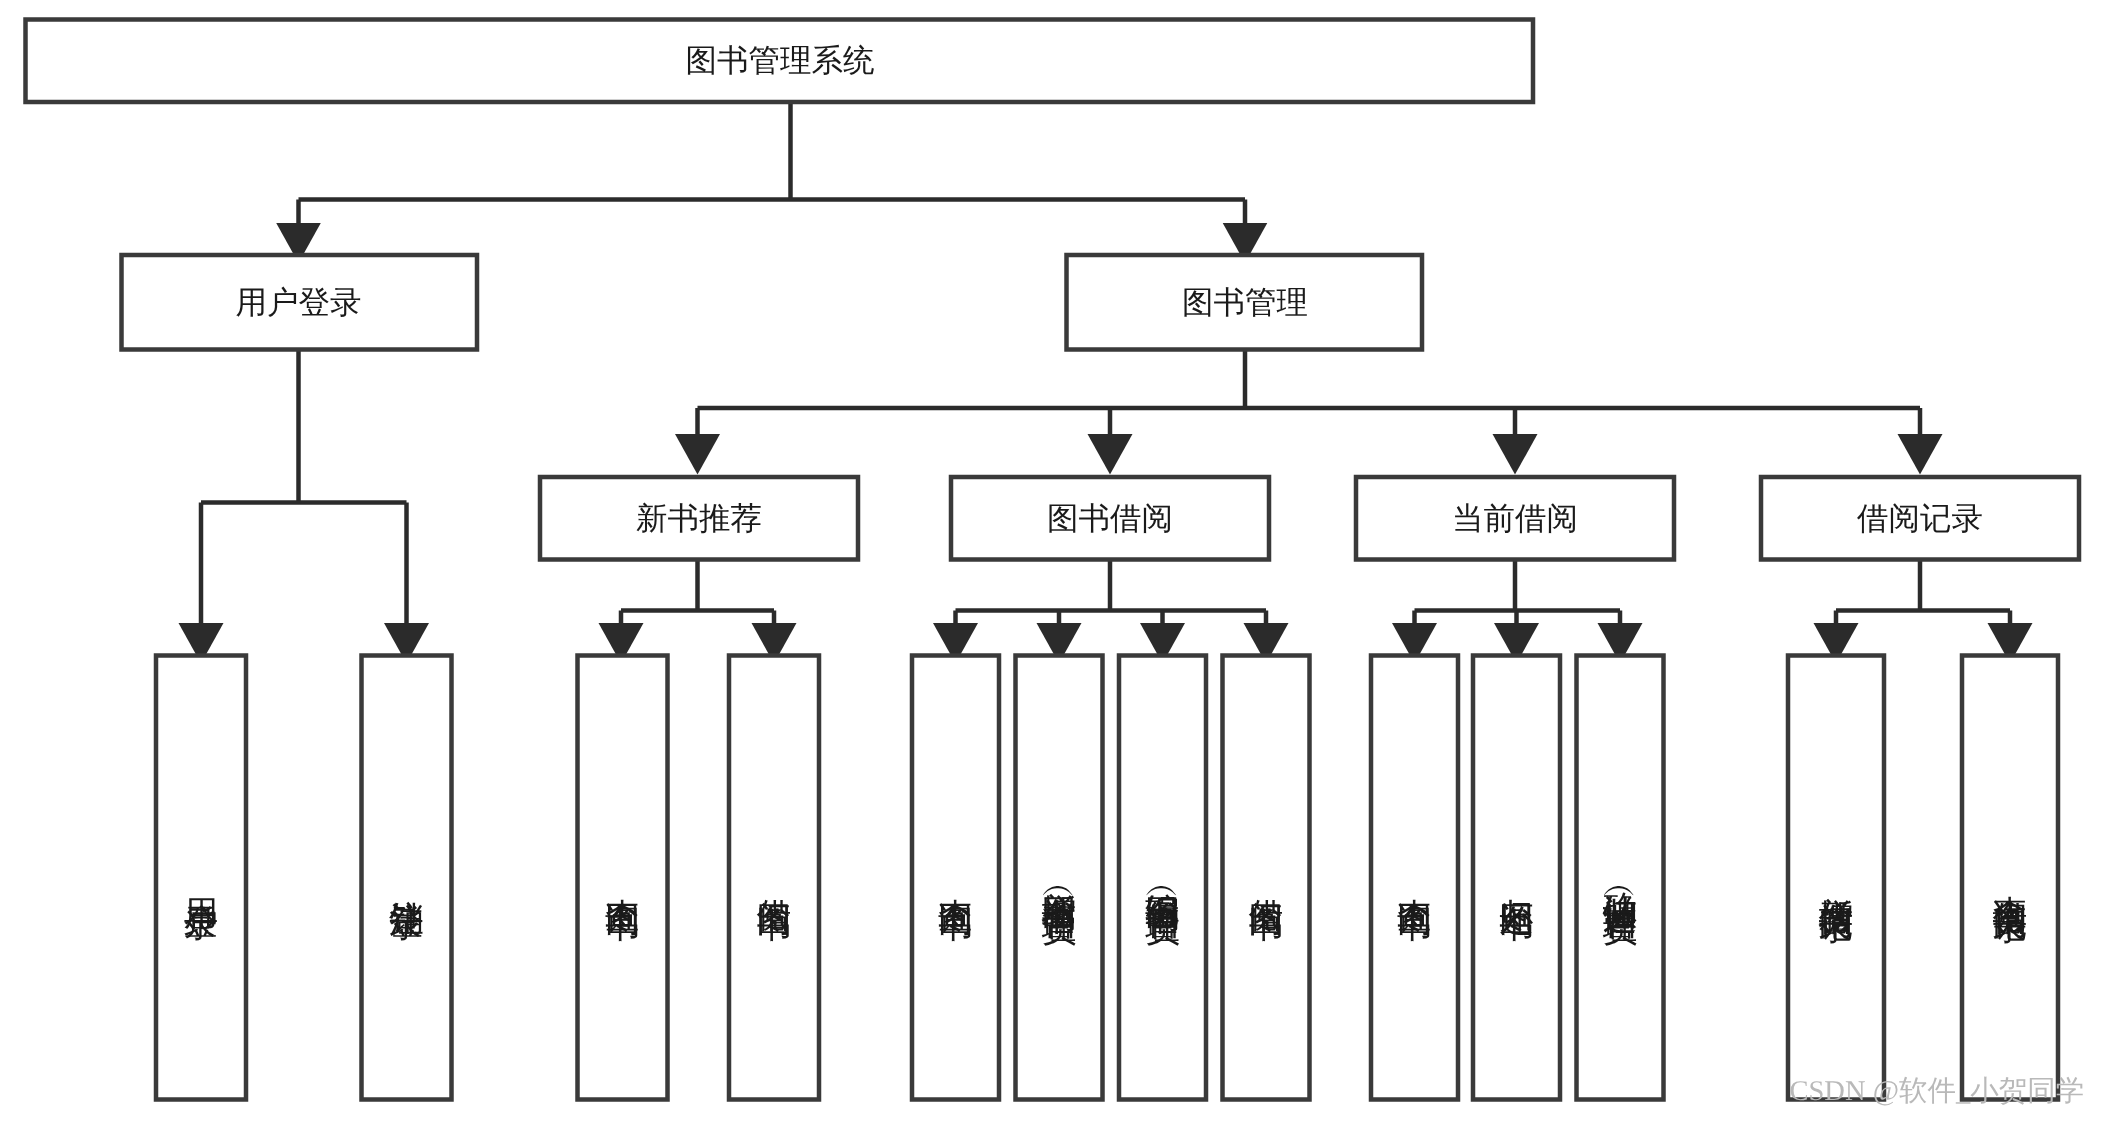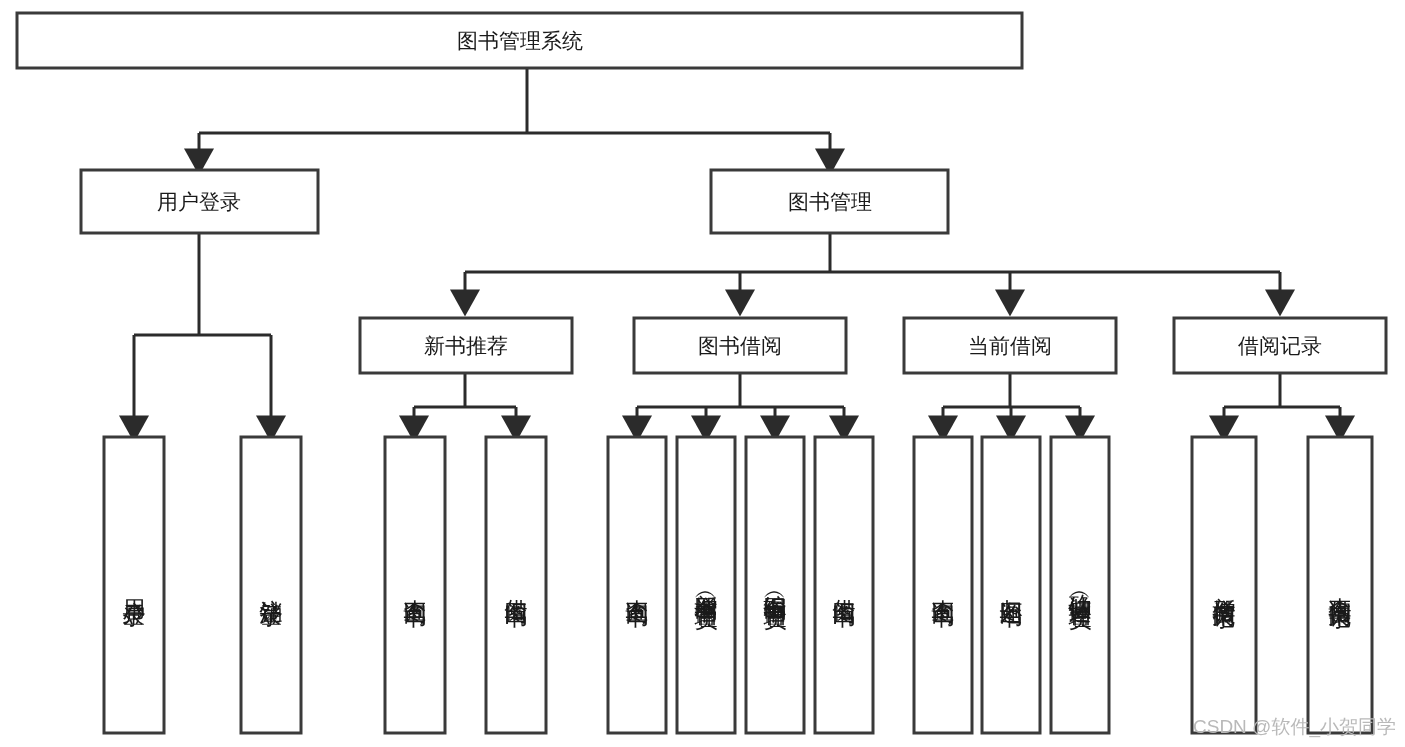--- a/index.html
+++ b/index.html
@@ -8,21 +8,21 @@
   svg{position:absolute;left:0;top:0;width:1405px;height:747px;display:block;}
   .node-box{fill:#ffffff;stroke:#3a3a3a;stroke-width:3;}
   .link{stroke:#2b2b2b;stroke-width:3;fill:none;}
   .arrowhead{fill:#2b2b2b;stroke:none;}
   .node-label{font-family:"Liberation Sans","DejaVu Sans",sans-serif;fill:#1a1a1a;}
   .lbl-h{font-size:21px;text-anchor:middle;dominant-baseline:middle;}
   .vtext{position:absolute;writing-mode:vertical-rl;text-orientation:upright;
          font-family:"Liberation Sans","DejaVu Sans",sans-serif;font-size:23px;color:#1a1a1a;
          letter-spacing:2px;line-height:1;display:flex;align-items:center;justify-content:center;
          white-space:nowrap;pointer-events:none;}
-  .watermark{position:absolute;font-family:Liberation Sans, sans-serif;
+  .watermark{position:absolute;font-family:Liberation Serif, serif;
              font-size:19px;color:#b9b9b9;white-space:nowrap;}
 </style>
 </head>
 <body>
 
 <div id="stage">
 
   <svg viewBox="0 0 1405 747">
     <defs>
       <marker id="arrow" markerWidth="14" markerHeight="14" refX="1.2" refY="5" orient="auto" markerUnits="strokeWidth">

